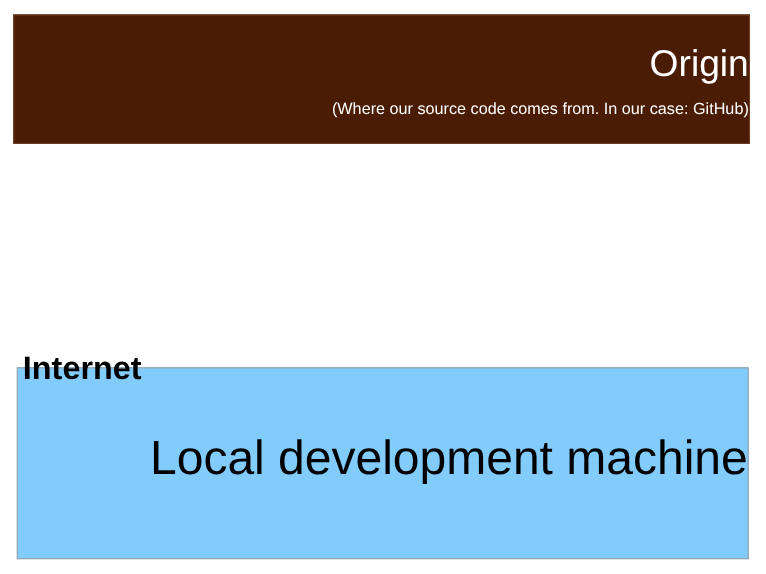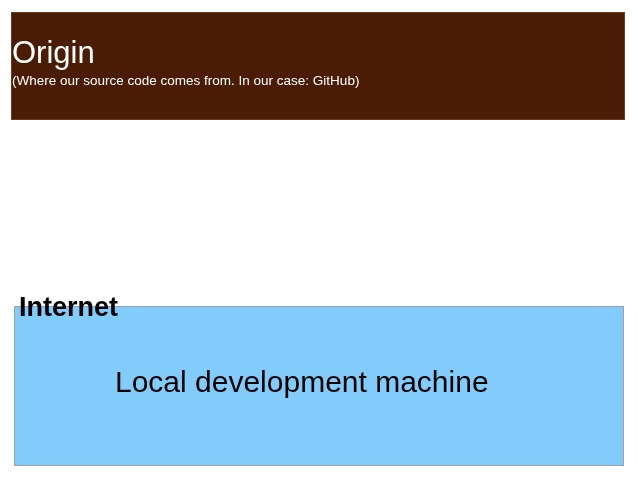--- a/index.html
+++ b/index.html
@@ -23,59 +23,59 @@
     position: absolute;
     left: 11px;
     top: 12px;
     width: 614px;
     height: 108px;
     background: #4a1c04;
     border: 1px solid #6b3a22;
     box-sizing: border-box;
     display: flex;
     flex-direction: column;
-    align-items: flex-start;
+    align-items: flex-end;
     justify-content: flex-start;
     padding-top: 23px;
     box-sizing: border-box;
   }
   .origin-title {
     color: #ffffff;
     font-size: 31px;
     line-height: 34px;
     font-weight: normal;
     letter-spacing: 0px;
     white-space: nowrap;
   }
   .origin-subtitle {
     color: #ffffff;
     font-size: 13.5px;
     line-height: 18px;
     font-weight: normal;
-    margin-top: 2px;
+    margin-top: 12px;
     white-space: nowrap;
   }
 
   
   .local-box {
     position: absolute;
     left: 14px;
     top: 306px;
     width: 610px;
     height: 160px;
     background: #82ccfc;
     border: 1px solid #9aa3ab;
     box-sizing: border-box;
   }
   .local-label {
     position: absolute;
-    left: 100px;
+    left: 110px;
     top: 58px;
     color: #000000;
-    font-size: 30px;
+    font-size: 40px;
     line-height: 34px;
     font-weight: normal;
     white-space: nowrap;
     text-align: center;
   }
 
   
   .internet-label {
     position: absolute;
     left: 19px;

